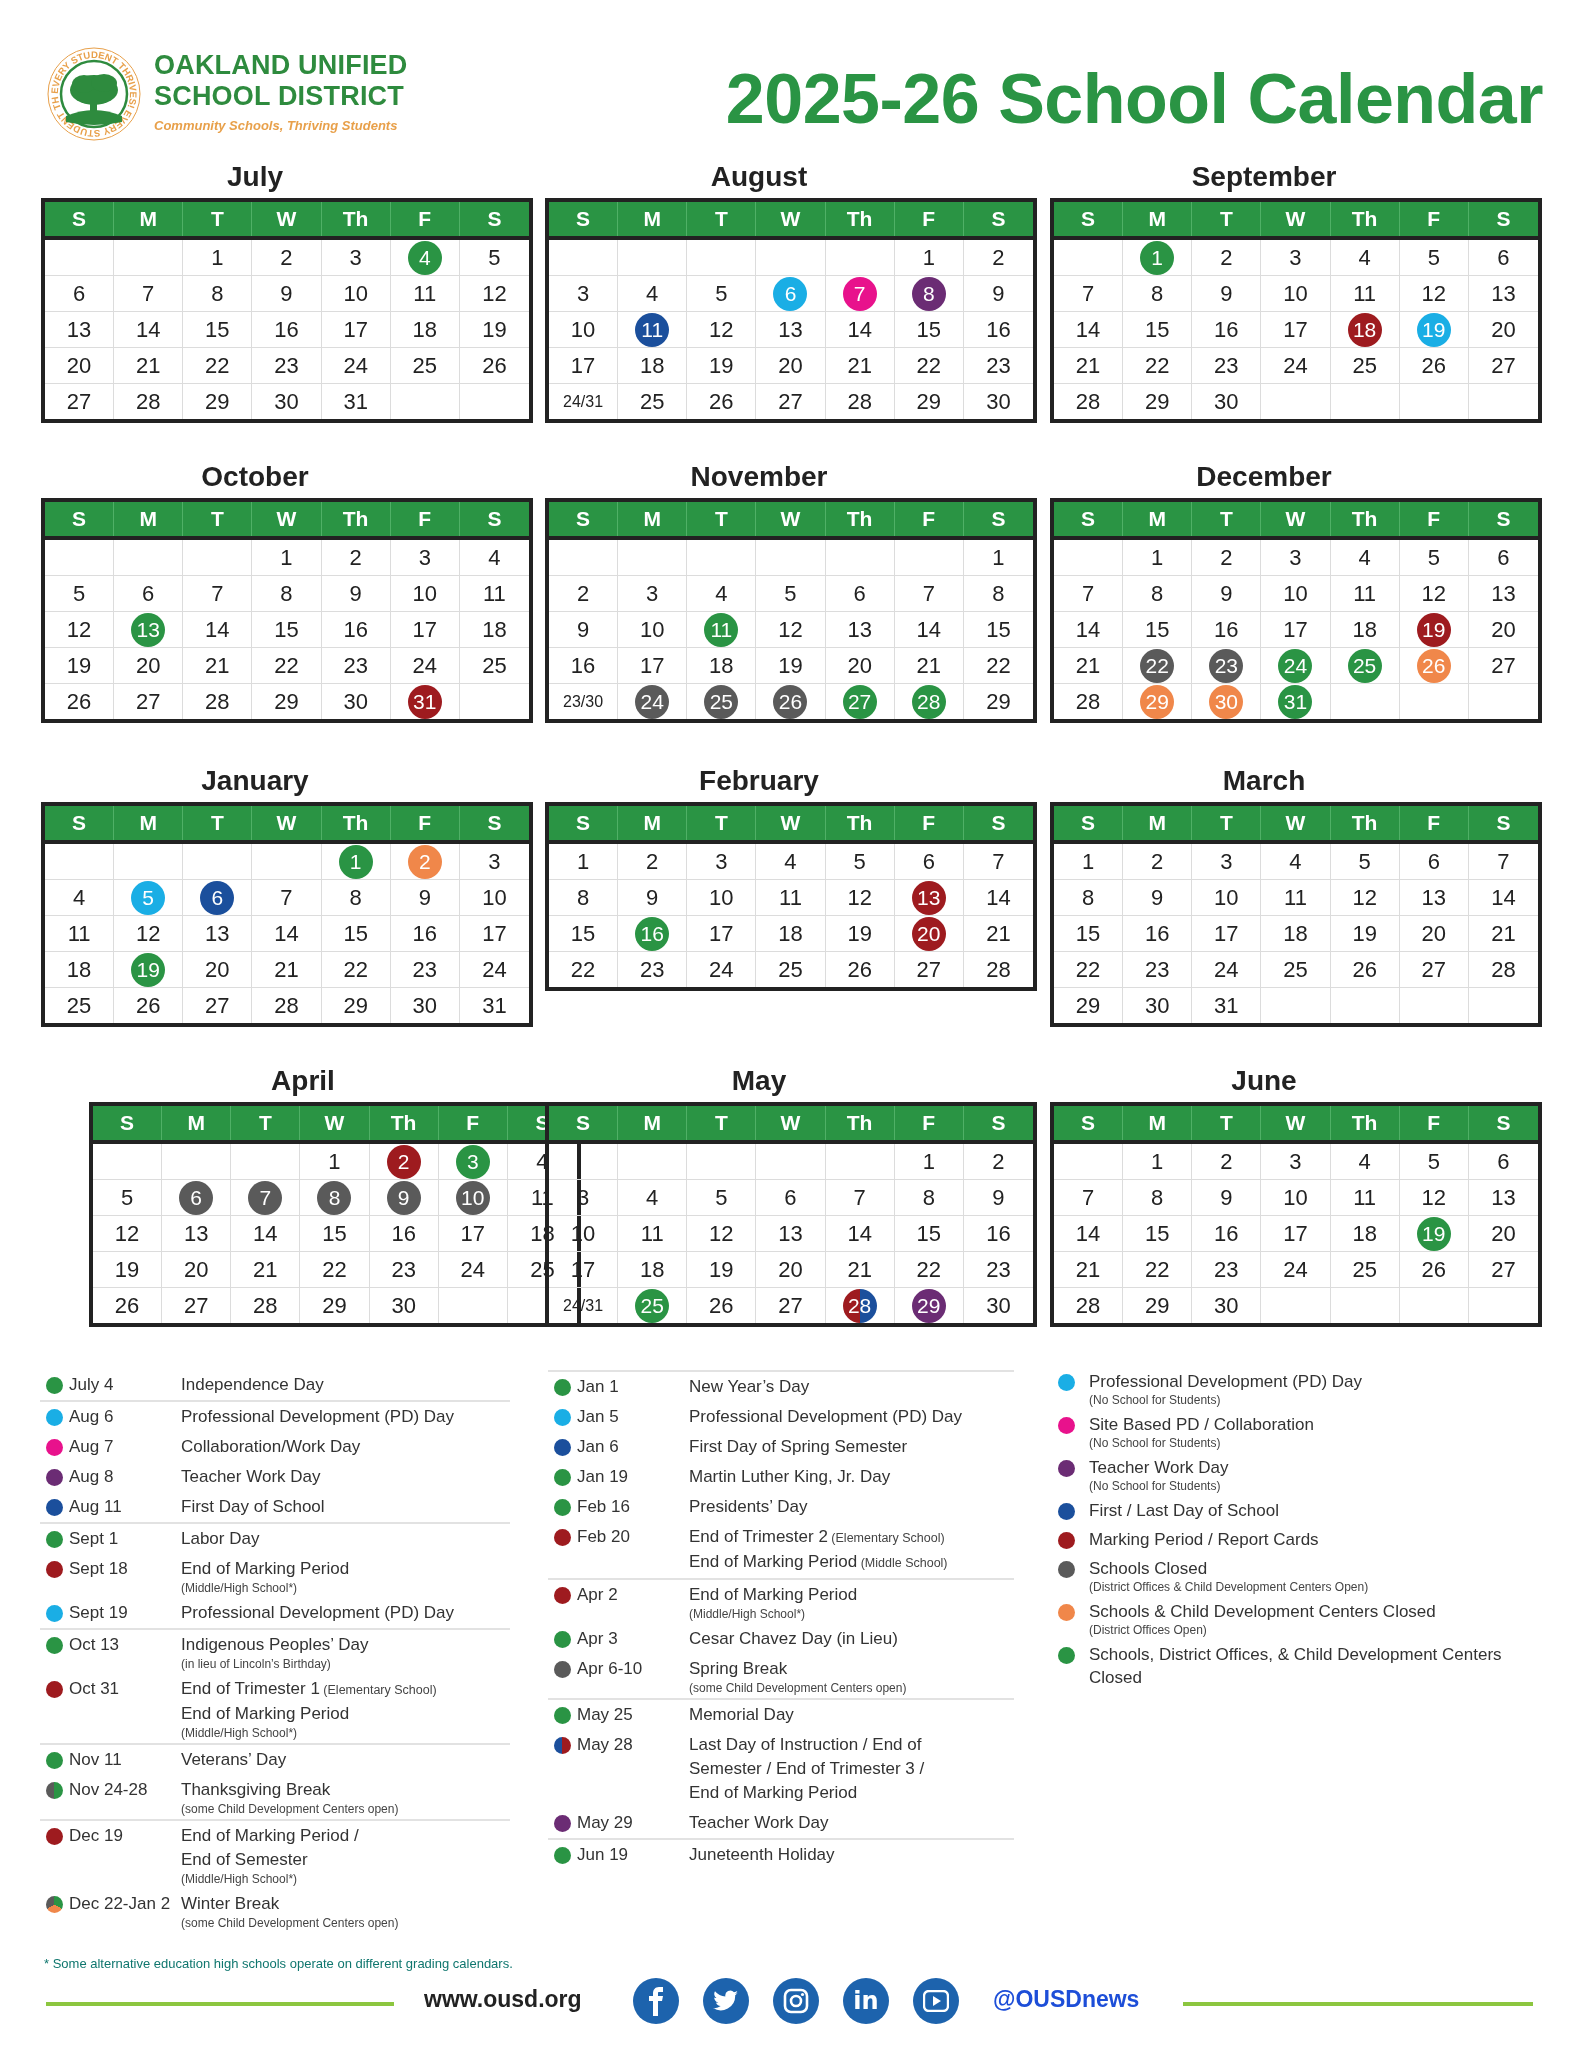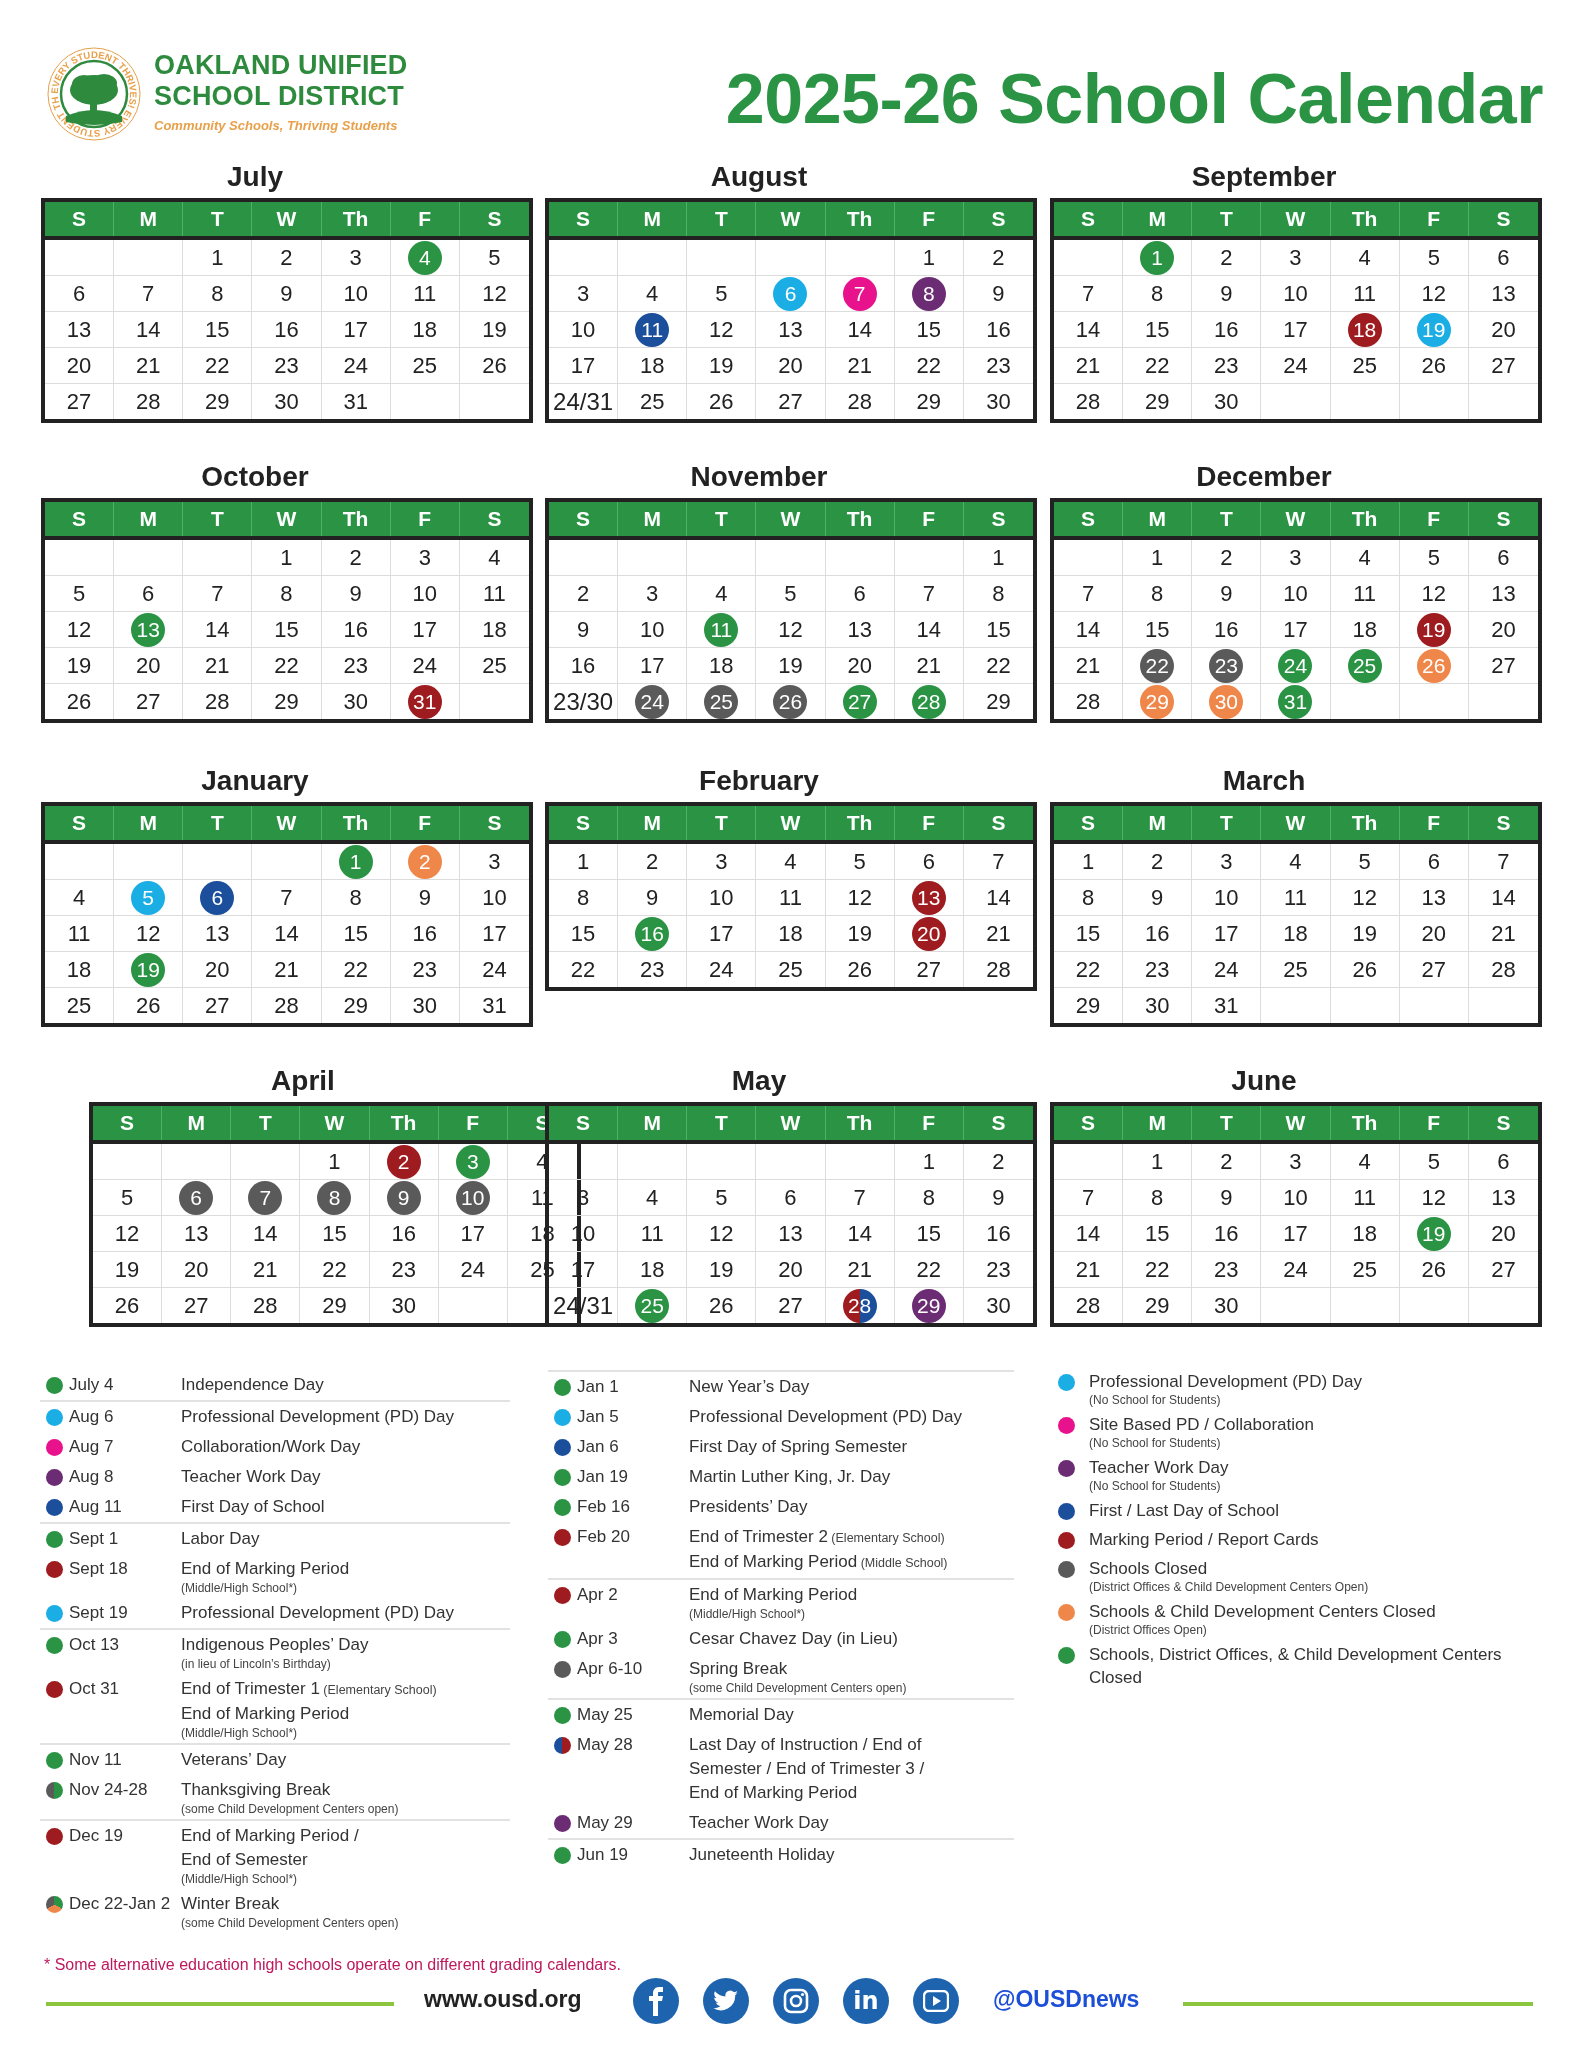--- a/index.html
+++ b/index.html
@@ -19,39 +19,39 @@
   .month-name { text-align: center; font-weight: 700; font-size: 28px; color: #222; height: 30px; line-height: 30px; margin-bottom: 6px; }
   .cal { border: 4px solid #222; box-sizing: border-box; width: 492px; }
   .cal-head { display: grid; grid-template-columns: repeat(7, 1fr); background: #2a9444; border-bottom: 4px solid #222; height: 34px; }
   .cal-head span { color: #fff; font-weight: 700; font-size: 21px; text-align: center; line-height: 34px; border-right: 1px solid #4fb066; }
   .cal-head span:last-child { border-right: none; }
   .cal-body { display: grid; grid-template-columns: repeat(7, 1fr); }
   .cell { height: 35px; border-right: 1px solid #dcdcdc; border-bottom: 1px solid #dcdcdc; display: flex; align-items: center; justify-content: center; font-size: 22px; color: #222; }
   .cell:nth-child(7n) { border-right: none; }
   .cell.lastrow { border-bottom: none; }
   .dot { width: 34px; height: 34px; border-radius: 50%; display: flex; align-items: center; justify-content: center; color: #fff; font-size: 21px; }
-  .cell.small { font-size: 24px; }
+  .cell.small { font-size: 16px; }
 
   
   .legend { position: absolute; top: 1370px; }
   .lg-row { display: flex; align-items: flex-start; padding: 3px 0; }
   .lg-row.sep { border-top: 2px solid #e2e2e2; }
   .lg-dot { width: 17px; height: 17px; border-radius: 50%; margin: 4px 6px 0 6px; flex: none; }
   .lg-date { width: 112px; font-size: 17px; color: #333; line-height: 24px; flex: none; }
   .lg-text { font-size: 17px; color: #333; line-height: 24px; }
   .lg-note { font-size: 12px; color: #444; line-height: 14px; display: block; }
   .lg-inline { font-size: 12.5px; color: #444; }
 
   .key { position: absolute; left: 1058px; top: 1370px; width: 500px; }
   .key-row { display: flex; align-items: flex-start; margin-bottom: 6px; }
   .key-dot { width: 17px; height: 17px; border-radius: 50%; margin: 4px 14px 0 0; flex: none; }
   .key-text { font-size: 17px; color: #333; line-height: 23px; }
 
   
-  .footnote { position: absolute; left: 44px; top: 1956px; font-size: 16px; color: #be185d; }
+  .footnote { position: absolute; left: 44px; top: 1956px; font-size: 13px; color: #0f766e; }
   .footer-line { position: absolute; top: 2002px; height: 4px; background: #8cc63f; }
   .footer-url { position: absolute; left: 424px; top: 1986px; font-size: 23px; font-weight: 700; color: #222; }
   .footer-handle { position: absolute; left: 993px; top: 1986px; font-size: 23px; font-weight: 700; color: #1d4ed8; }
   .social { position: absolute; top: 1978px; width: 46px; height: 46px; border-radius: 50%; background: #1d63ad; display: flex; align-items: center; justify-content: center; }
 </style>
 </head>
 <body>
 
 <div class="logo">
   <svg width="96" height="96" viewBox="0 0 96 96">

